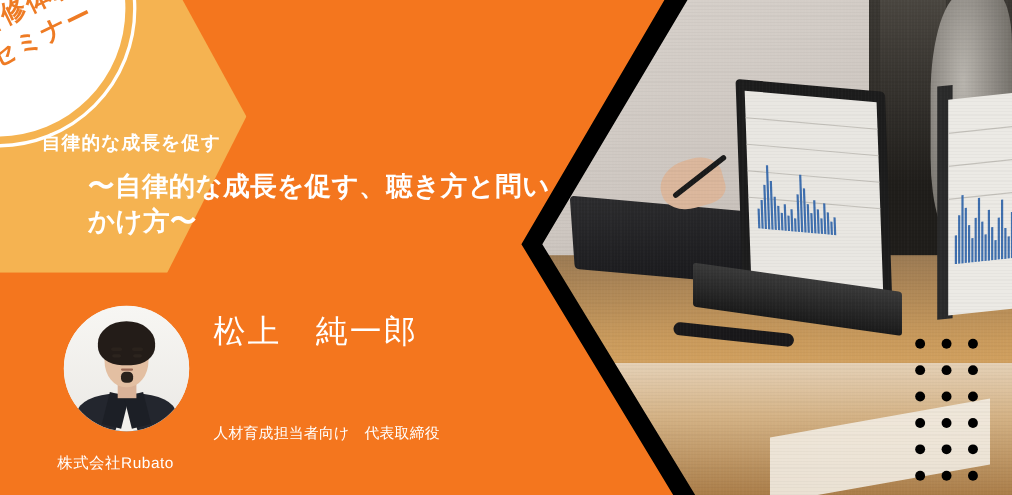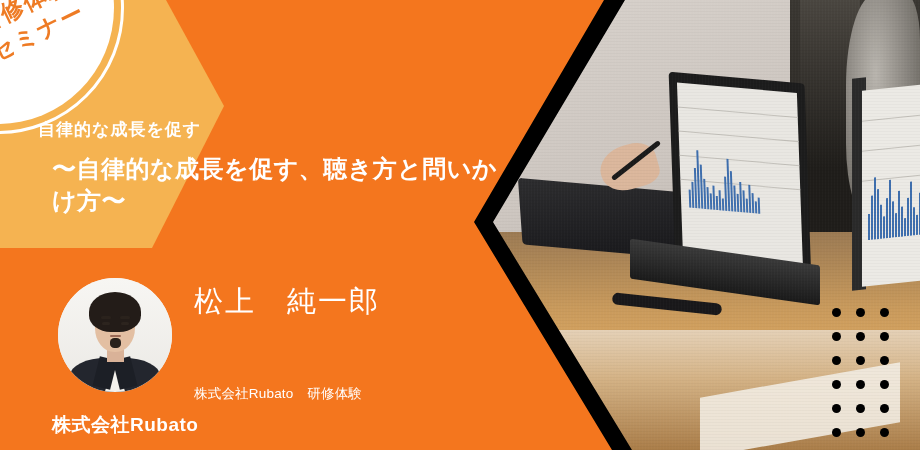--- a/index.html
+++ b/index.html
@@ -232,21 +232,21 @@
     font-weight: 800;
     letter-spacing: 1px;
     margin-top: 12px;
     margin-left: 104px;
   }
   .subtitle {
     font-size: 24px;
     font-weight: 700;
     letter-spacing: 0.5px;
     margin-top: 12px;
-    margin-left: 52px;
+    margin-left: 80px;
   }
 
   
   .speaker {
     position: absolute;
     left: 58px; top: 278px;
     width: 460px;
     display: flex;
     gap: 22px;
   }
@@ -321,22 +321,22 @@
     font-size: 13.5px;
     line-height: 1.72;
     letter-spacing: 0.2px;
     white-space: pre;
   }
 
   .org {
     position: absolute;
     left: 52px; top: 412px;
     color: #ffffff;
-    font-size: 19px;
-    font-weight: 700;
+    font-size: 14px;
+    font-weight: 400;
     letter-spacing: 0.5px;
   }
 
   
   .dot-grid {
     position: absolute;
     left: 832px; top: 308px;
     display: grid;
     grid-template-columns: repeat(3, 24px);
     grid-template-rows: repeat(6, 24px);
@@ -462,21 +462,21 @@
       <div class="brow-l"></div>
       <div class="brow-r"></div>
       <div class="eye-l"></div>
       <div class="eye-r"></div>
       <div class="mouth"></div>
       <div class="goatee"></div>
     </div>
     <div class="speaker-info">
       <div class="speaker-name">松上　純一郎</div>
       <div class="speaker-lines">
-        <div>株式会社Rubato　研修体験</div>
+        <div>人材育成担当者向け　代表取締役</div>
         
         
       </div>
     </div>
   </div>
 
   <div class="org">株式会社Rubato</div>
 
   <div class="dot-grid">
     <span class="dot"></span>

